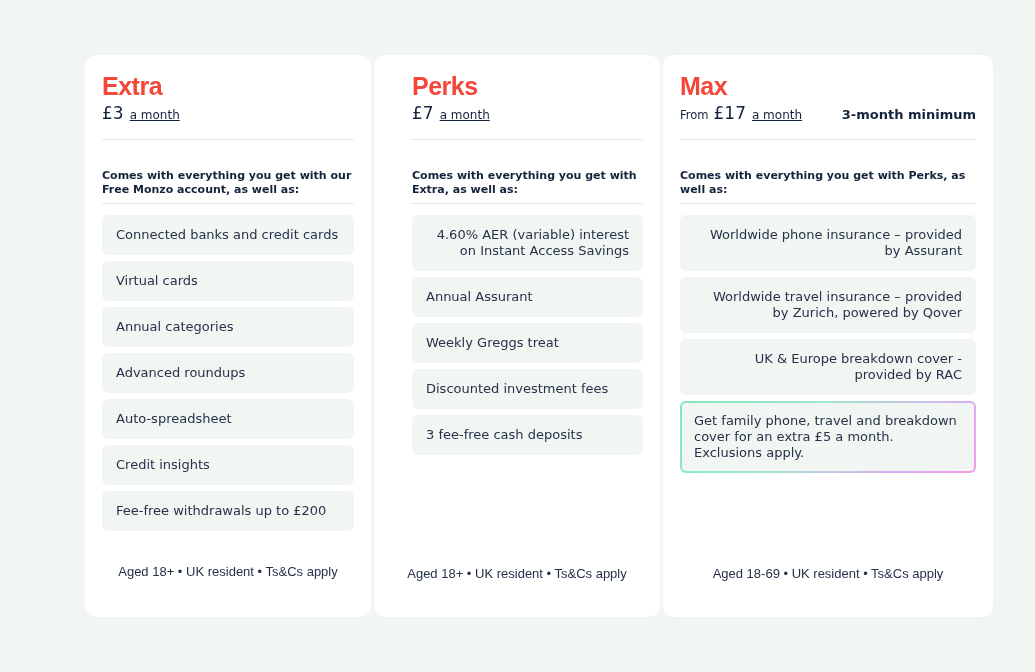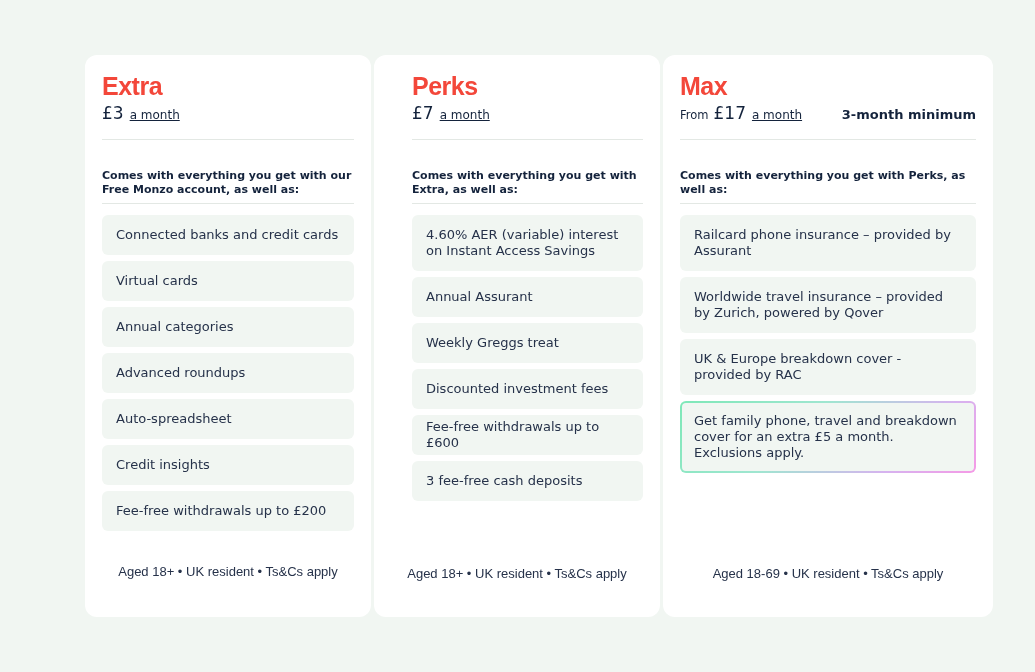--- a/index.html
+++ b/index.html
@@ -73,21 +73,21 @@
       padding: 0 14px;
       font-size: 13px;
       line-height: 16px;
       color: #26324a;
       margin-bottom: 6px;
       display: flex;
       align-items: center;
       box-sizing: border-box;
       min-height: 40px;
     }
-    .feature.tall { min-height: 56px; }
+    .feature.tall { min-height: 56px; text-align: right; }
     .feature.highlight {
       min-height: 72px;
       border: 2px solid transparent;
       background:
         linear-gradient(#f1f6f2, #f1f6f2) padding-box,
         linear-gradient(135deg, #7ee8b8 0%, #9fe6d0 40%, #d6b3ef 75%, #f59ae6 100%) border-box;
       padding: 0 12px;
     }
     .eligibility {
       position: absolute;
@@ -134,39 +134,38 @@
       <span class="per">a month</span>
     </div>
     <div class="divider top"></div>
     <div class="intro">Comes with everything you get with Extra, as well as:</div>
     <div class="divider"></div>
     <div class="features">
       <div class="feature tall">4.60% AER (variable) interest on Instant Access Savings</div>
       <div class="feature">Annual Assurant</div>
       <div class="feature">Weekly Greggs treat</div>
       <div class="feature">Discounted investment fees</div>
-      <div class="feature">Fee-free withdrawals up to £600</div>
       <div class="feature">3 fee-free cash deposits</div>
     </div>
     <div class="eligibility">Aged 18+ • UK resident • Ts&amp;Cs apply</div>
   </div>
 
   <div class="card c3">
     <div class="plan-name">Max</div>
     <div class="price-row">
       <span class="from">From</span>
       <span class="amount">£17</span>
       <span class="per">a month</span>
       <span class="minimum">3-month minimum</span>
     </div>
     <div class="divider top"></div>
     <div class="intro">Comes with everything you get with Perks, as well as:</div>
     <div class="divider"></div>
     <div class="features">
-      <div class="feature tall">Railcard phone insurance – provided by Assurant</div>
+      <div class="feature tall">Worldwide phone insurance – provided by Assurant</div>
       <div class="feature tall">Worldwide travel insurance – provided by Zurich, powered by Qover</div>
       <div class="feature tall">UK &amp; Europe breakdown cover - provided by RAC</div>
       <div class="feature highlight">Get family phone, travel and breakdown cover for an extra £5 a month. Exclusions apply.</div>
     </div>
     <div class="eligibility">Aged 18-69 • UK resident  • Ts&amp;Cs apply</div>
   </div>
 
 </div>
 
 </body></html>

